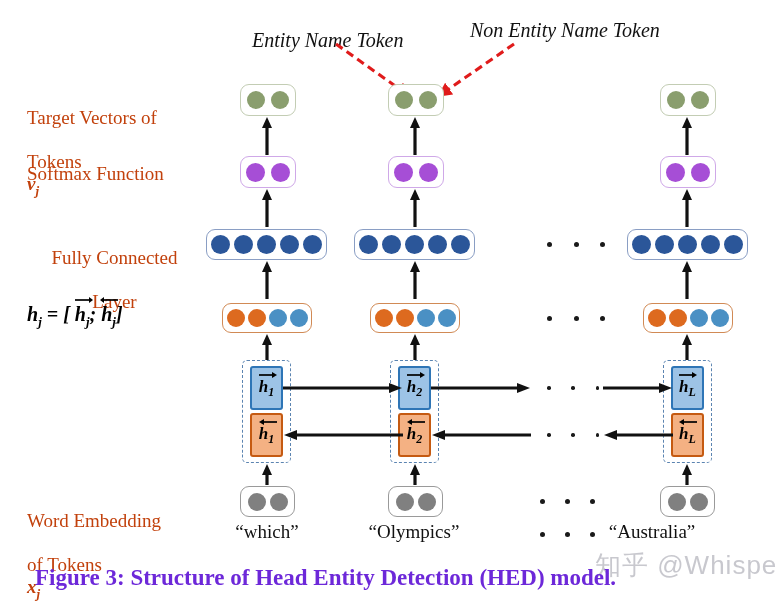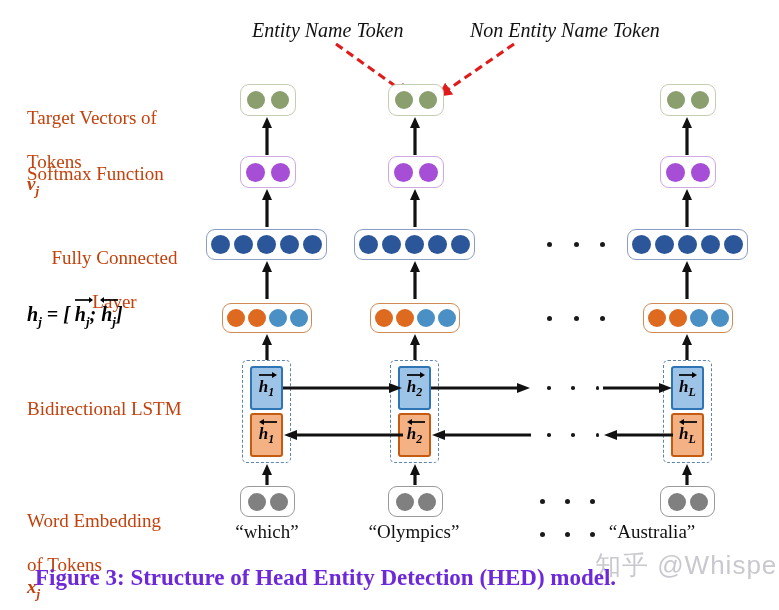--- a/index.html
+++ b/index.html
@@ -155,21 +155,21 @@
     pointer-events: none;
   }
 
   svg { display: block; overflow: visible; }
 </style>
 </head>
 <body>
 
 <div id="page">
 
-  <div class="callout" style="left:252px; top:19px;">Entity Name Token</div>
+  <div class="callout" style="left:252px; top:29px;">Entity Name Token</div>
   <div class="callout" style="left:470px; top:19px;">Non Entity Name Token</div>
 
   <svg class="v-arrow" style="left:330px; top:40px;" width="190" height="70">
     <defs>
       <marker id="redhead" markerWidth="5" markerHeight="5" refX="3.6" refY="2.3" orient="auto" markerUnits="strokeWidth">
         <path d="M0,0 L4.6,2.3 L0,4.6 z" fill="#e01b1b"></path>
       </marker>
     </defs>
     <line x1="6" y1="4" x2="78" y2="55" stroke="#e01b1b" stroke-width="3.1" stroke-dasharray="8,5" marker-end="url(#redhead)"></line>
     <line x1="184" y1="4" x2="110" y2="55" stroke="#e01b1b" stroke-width="3.1" stroke-dasharray="8,5" marker-end="url(#redhead)"></line>
@@ -202,21 +202,20 @@
     </span><span>;</span>
     <span style="position:relative; display:inline-block;font-style:italic;">
       <svg style="position:absolute; left:-2px; top:-9px;" width="20" height="9">
         <line x1="4" y1="6" x2="19" y2="6" stroke="#000" stroke-width="1.7"></line>
         <path d="M5,3 L1,6 L5,9 z" fill="#000"></path>
       </svg>
       <span>h</span><sub style="font-size:13px;">j</sub>
     </span><span>]</span>
   </div>
 
-  <div class="row-label" style="left:27px; top:398px; width:200px;">Bidirectional LSTM</div>
 
   <div class="row-label" style="left:27px; top:488px; width:185px;">
     <span>Word Embedding</span><br>
     <span>of Tokens</span>
     <span style="font-weight:bold; font-style:italic;">x</span><sub style="font-style:italic; font-weight:bold; font-size:13px;">j</sub>
   </div>
 
   <div class="pill target" style="left:240px; top:84px; width:56px; height:32px;">
     <span class="dot" style="width:18px;height:18px;background:#8a9e6e;margin:0 3px;"></span>
     <span class="dot" style="width:18px;height:18px;background:#8a9e6e;margin:0 3px;"></span>

